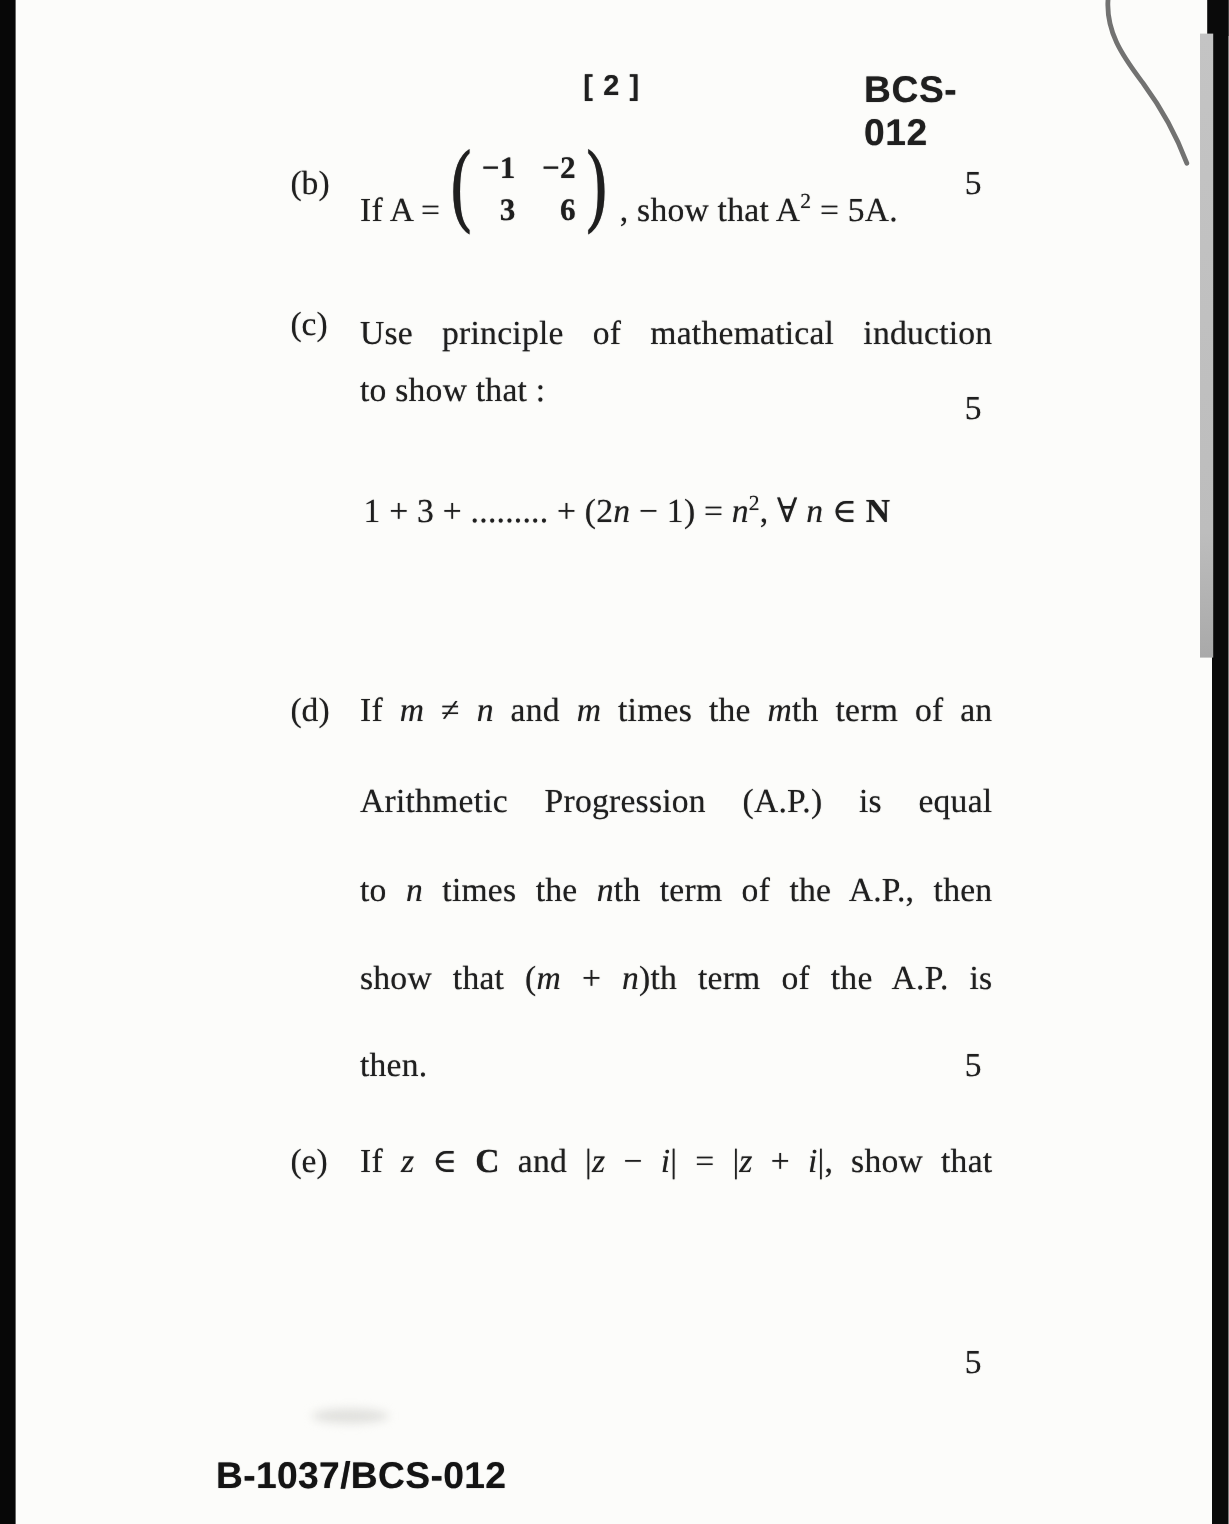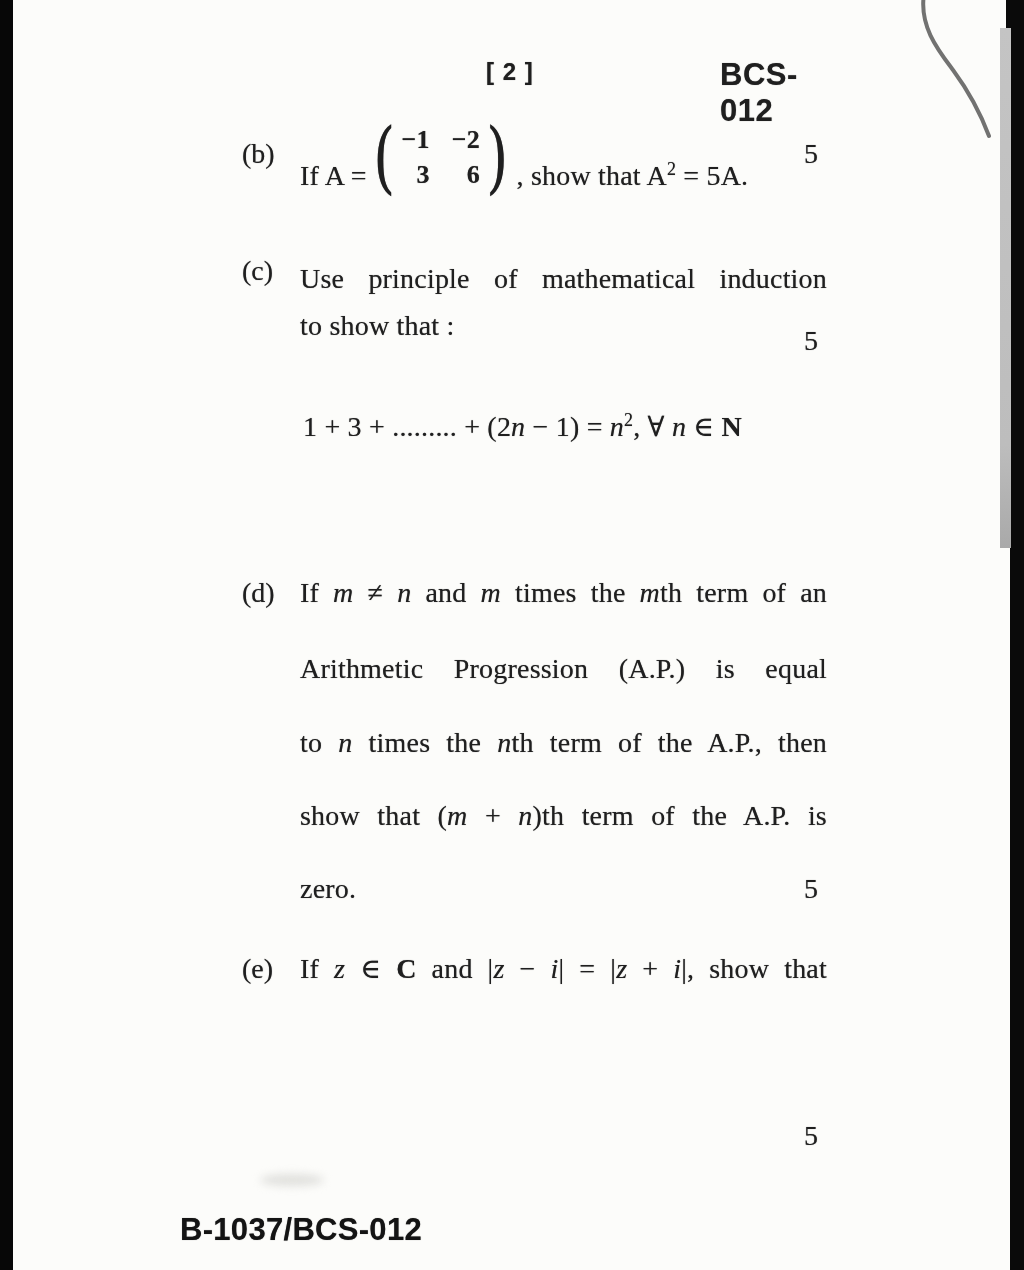--- a/index.html
+++ b/index.html
@@ -90,21 +90,21 @@
     <div class="line just" style="top:261px"><span>Use principle of mathematical induction</span></div>
     <div class="line" style="top:308px"><span>to show that :</span></div>
     <div class="marks" style="top:323px">5</div>
     <div class="line" style="top:409px;left:303px"><span>1 + 3 + ......... + (2</span><span class="seg-i">n</span><span> − 1) = </span><span class="seg-i">n</span><span class="seg-sup">2</span><span>,  ∀ </span><span class="seg-i">n</span><span> ∈ </span><span class="seg-b">N</span></div>
 
     <div class="qlabel" style="top:575px">(d)</div>
     <div class="line just" style="top:575px"><span>If </span><span class="seg-i">m</span><span> ≠ </span><span class="seg-i">n</span><span> and </span><span class="seg-i">m</span><span> times the </span><span class="seg-i">m</span><span>th term of an</span></div>
     <div class="line just" style="top:651px"><span>Arithmetic Progression (A.P.) is equal</span></div>
     <div class="line just" style="top:725px"><span>to </span><span class="seg-i">n</span><span> times the </span><span class="seg-i">n</span><span>th term of the A.P., then</span></div>
     <div class="line just" style="top:798px"><span>show that (</span><span class="seg-i">m</span><span> + </span><span class="seg-i">n</span><span>)th term of the A.P. is</span></div>
-    <div class="line" style="top:871px"><span>zero.</span></div>
+    <div class="line" style="top:871px"><span>then.</span></div>
     <div class="marks" style="top:871px">5</div>
 
     <div class="qlabel" style="top:951px">(e)</div>
     <div class="line just" style="top:951px"><span>If </span><span class="seg-i">z</span><span> ∈ </span><span class="seg-b">C</span><span> and |</span><span class="seg-i">z</span><span> − </span><span class="seg-i">i</span><span>| = |</span><span class="seg-i">z</span><span> + </span><span class="seg-i">i</span><span>|, show that</span></div>
     <div class="marks" style="top:1118px">5</div>
 
     <div class="footer">B-1037/BCS-012</div>
 
   </div>
 </div>

